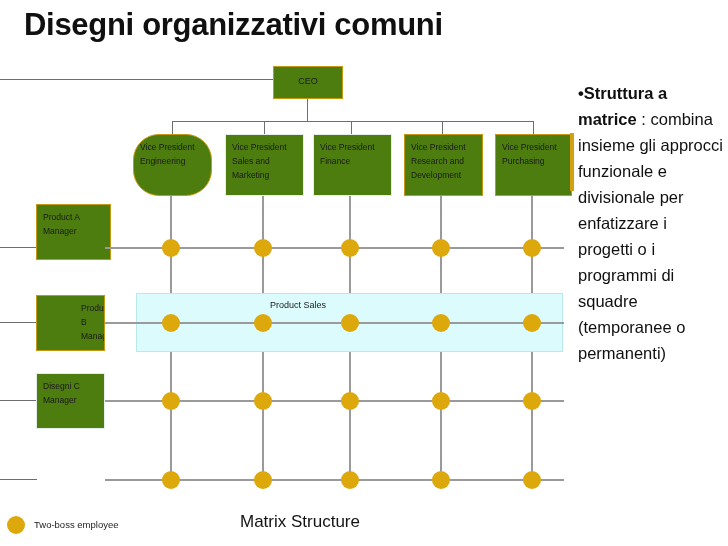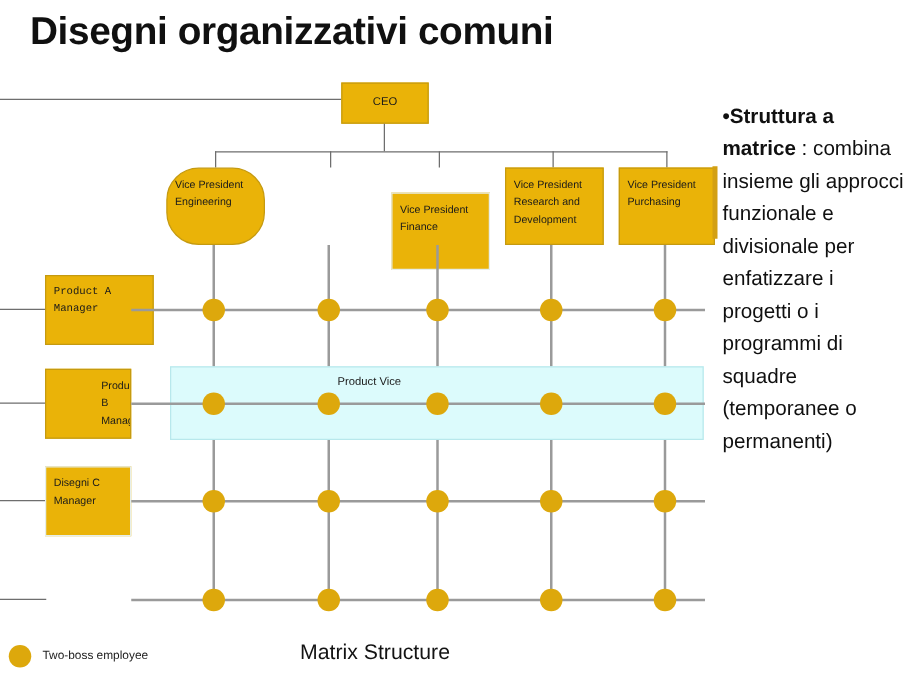--- a/index.html
+++ b/index.html
@@ -46,21 +46,21 @@
   .hline { height: 2px; }
   .vline { width: 2px; }
 
   .hline.thin, .vline.thin { background: #6e6e6e; }
   .hline.thin { height: 1px; }
   .vline.thin { width: 1px; }
 
   
   .gbox {
     position: absolute;
-    background: #eab308;
+    background: #4d7c0f;
     border: 1px solid #C59A10;
     box-sizing: border-box;
     color: #1a1a1a;
     font-size: 8.5px;
     line-height: 14px;
     padding: 5px 6px 0 6px;
     text-align: left;
     overflow: hidden;
   }
   .gbox.pale-border { border-color: #e6eeea; }
@@ -168,35 +168,36 @@
 
   <div class="hline thin" style="left:172px; top:121px; width:362px;"></div>
 
   <div class="vline thin" style="left:172px; top:121px; height:13px;"></div>
   <div class="vline thin" style="left:264px; top:121px; height:13px;"></div>
   <div class="vline thin" style="left:351px; top:121px; height:13px;"></div>
   <div class="vline thin" style="left:442px; top:121px; height:13px;"></div>
   <div class="vline thin" style="left:533px; top:121px; height:13px;"></div>
 
   <div class="gbox" style="left:133px; top:134px; width:79px; height:62px;border-radius:26px;">Vice President Engineering</div>
-  <div class="gbox pale-border" style="left:313px; top:134px; width:79px; height:62px;margin-top:20px;">Vice President Finance</div>
+  <div class="gbox pale-border" style="left:225px; top:134px; width:79px; height:62px;">Vice President Sales and Marketing</div>
+  <div class="gbox pale-border" style="left:313px; top:134px; width:79px; height:62px;">Vice President Finance</div>
   <div class="gbox" style="left:495px; top:134px; width:77px; height:62px;">Vice President Purchasing</div>
   <div class="gbox" style="left:404px; top:134px; width:79px; height:62px;">Vice President Research and Development</div>
 
   <div class="vline" style="left:170px; top:196px; height:292px;"></div>
   <div class="vline" style="left:262px; top:196px; height:292px;"></div>
   <div class="vline" style="left:349px; top:196px; height:292px;"></div>
   <div class="vline" style="left:440px; top:196px; height:292px;"></div>
   <div class="vline" style="left:531px; top:196px; height:292px;"></div>
 
   <div id="product-team-band"></div>
-  <div id="product-team-label">Product Vice</div>
+  <div id="product-team-label">Product Sales</div>
 
   <div class="hline thin" style="left:0px; top:247px; width:37px;"></div>
-  <div class="gbox" style="left:36px; top:220px; width:87px; height:56px;font-family:Liberation Mono, monospace;">Product A Manager</div>
+  <div class="gbox" style="left:36px; top:204px; width:75px; height:56px;">Product A Manager</div>
   <div class="hline" style="left:105px; top:247px; width:459px;"></div>
 
   <div class="hline thin" style="left:0px; top:322px; width:37px;"></div>
   <div class="gbox" style="left:36px; top:295px; width:69px; height:56px;padding-left:44px;">Product B Manager</div>
   <div class="hline" style="left:105px; top:322px; width:459px;"></div>
 
   <div class="hline thin" style="left:0px; top:400px; width:37px;"></div>
   <div class="gbox pale-border" style="left:36px; top:373px; width:69px; height:56px;">Disegni C Manager</div>
   <div class="hline" style="left:105px; top:400px; width:459px;"></div>
 

